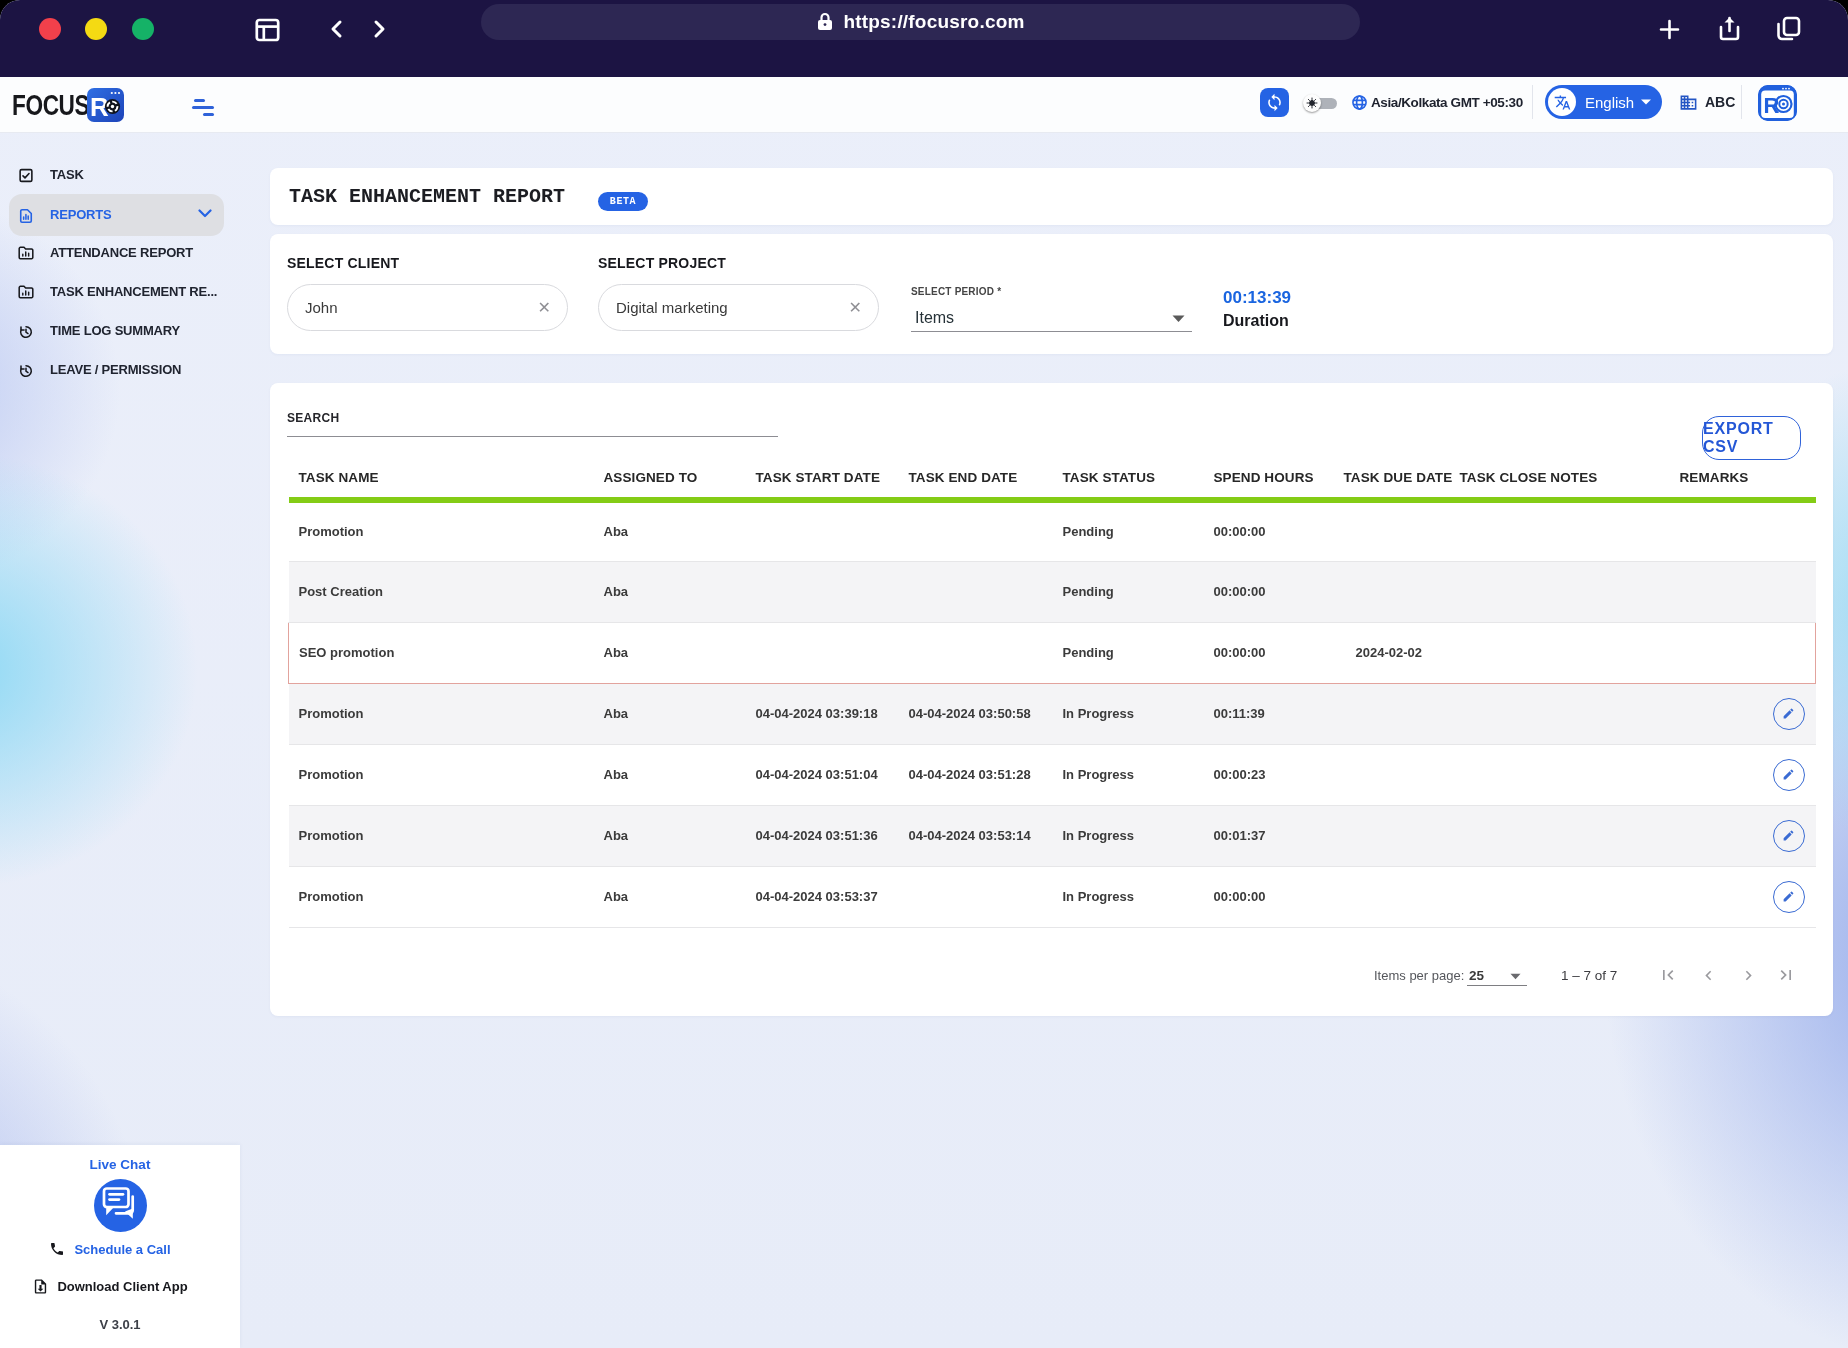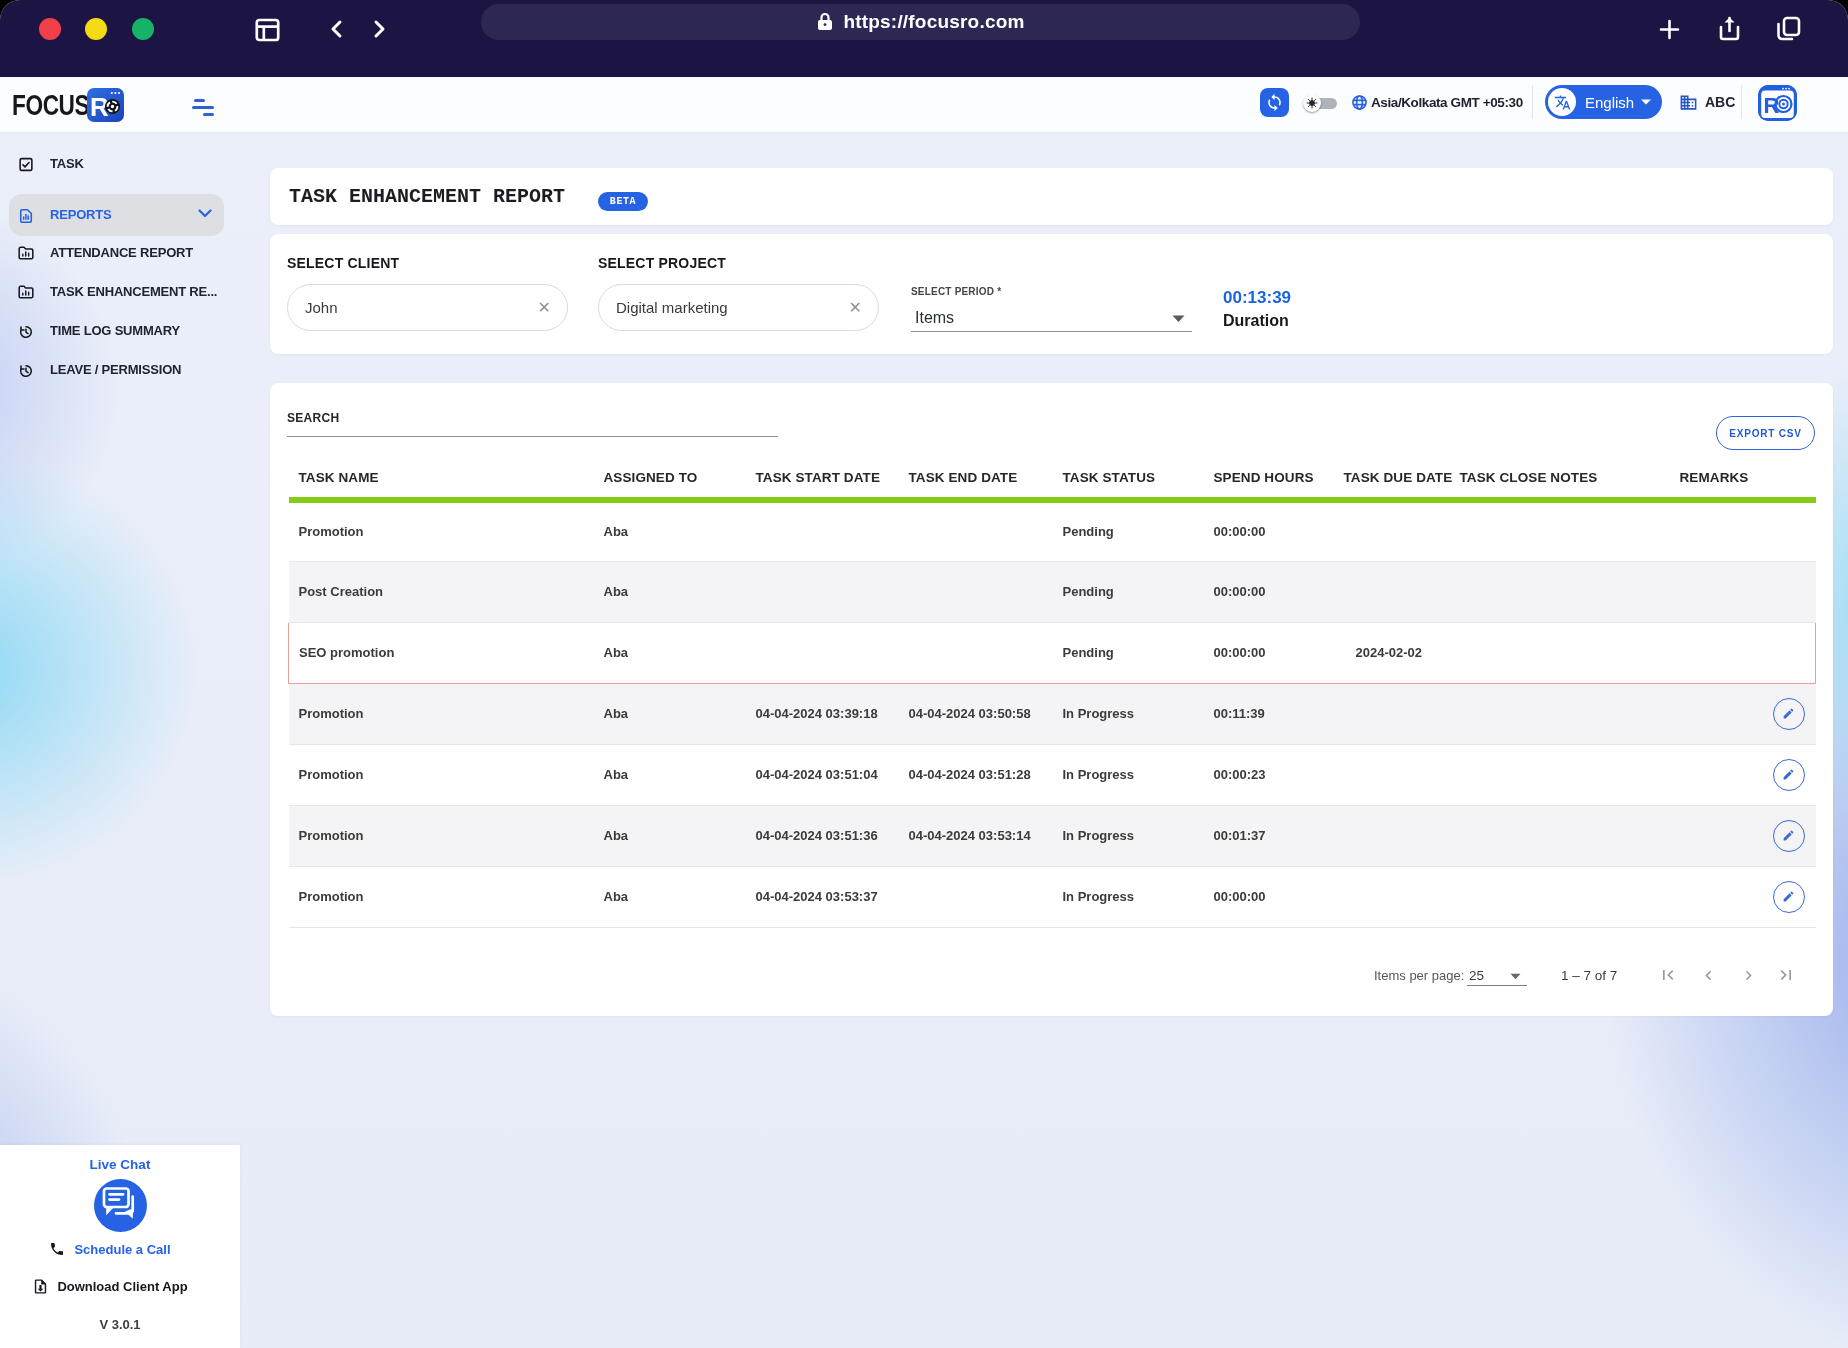--- a/index.html
+++ b/index.html
@@ -65,21 +65,21 @@
 
 .flabel { position:absolute; font-size:14px; font-weight:700; color:#17181d; letter-spacing:.2px; }
 .finput { position:absolute; height:47px; width:281px; border:1px solid #d9dade; border-radius:24px; background:#fff; }
 .finput .val { position:absolute; left:17px; top:14px; font-size:15px; color:#3a3a3a; }
 .finput .x { position:absolute; right:16px; top:13px; font-size:16px; color:#8f8f94; }
 .slabel { position:absolute; font-size:10px; font-weight:700; color:#454545; letter-spacing:.2px; }
 .uline { position:absolute; border-bottom:1px solid #8d8d93; }
 
 
 .search-l { position:absolute; left:17px; top:28px; font-size:12px; font-weight:700; color:#26262b; letter-spacing:.3px; }
-.exportbtn { position:absolute; right:18px; top:33px; width:99px; height:34px; border:1px solid #2f62d9; border-radius:17px; color:#2457d6; font-size:10px; font-weight:700; letter-spacing:.8px; display:flex; align-items:center; justify-content:center; background:#fff; }
+.exportbtn { position:absolute; right:32px; top:33px; width:99px; height:44px; border:1px solid #2f62d9; border-radius:17px; color:#2457d6; font-size:16px; font-weight:700; letter-spacing:.8px; display:flex; align-items:center; justify-content:center; background:#fff; }
 table.tbl { position:absolute; left:18px; top:75px; width:1527px; border-collapse:collapse; table-layout:fixed; }
 .tbl th { white-space:nowrap; height:42px; font-size:13.5px; font-weight:700; color:#272727; text-align:left; letter-spacing:.1px; border-bottom:6px solid #84cc16; padding:0; vertical-align:middle; }
 .tbl td { white-space:nowrap; height:61px; font-size:13px; font-weight:700; color:#3b3b3b; padding:0; vertical-align:middle; border-bottom:1px solid #e6e6e8; }
 .tbl tr.alt td { background:#f4f4f6; }
 .tbl th:first-child, .tbl td:first-child { padding-left:10px; }
 .tbl td:nth-child(7) { padding-left:12px; }
 .editc { width:32px; height:32px; border-radius:50%; border:1.6px solid #3a6bd3; display:flex; align-items:center; justify-content:center; }
 
 .pagin { position:absolute; left:0; top:0; width:100%; height:100%; }
 .tbl tr.redrow td { border-top:1px solid #e2a39d; border-bottom:1px solid #e2a39d; }
@@ -197,21 +197,21 @@
           <circle cx="25" cy="3.6" r="0.9" fill="#fff"></circle>
           <text x="5.5" y="28" font-family="Liberation Sans, sans-serif" font-size="22" font-weight="900" fill="#2160dd">R</text>
           <circle cx="25.5" cy="19" r="8" fill="none" stroke="#2160dd" stroke-width="2.2"></circle>
           <circle cx="25.5" cy="19" r="4.2" fill="none" stroke="#2160dd" stroke-width="2"></circle>
           <circle cx="25.5" cy="19" r="1.5" fill="#2160dd"></circle>
         </svg></div>
   </div>
 
   <div class="menu">
     <div class="pill"></div>
-    <div class="mitem" style="top:11px;">
+    <div class="mitem" style="top:22px;">
       <span class="ic">
           <svg width="17" height="17" viewBox="0 0 24 24">
             <rect x="3.2" y="3.2" width="17.6" height="17.6" rx="2.2" fill="none" stroke="#17181d" stroke-width="2.4"></rect>
             <path d="M7.5 12.5 L10.5 15.5 L16.5 9" fill="none" stroke="#17181d" stroke-width="2.4" stroke-linecap="round" stroke-linejoin="round"></path>
           </svg>
         </span>
         <span class="tx">TASK</span>
     </div>
     <div class="mitem" style="top:62px;">
       <span class="ic">
@@ -456,21 +456,21 @@
                 <svg width="13" height="13" viewBox="0 0 24 24">
                   <path fill="#3a6bd3" d="M3 17.25V21h3.75L17.81 9.94l-3.75-3.75L3 17.25zM20.71 7.04c.39-.39.39-1.02 0-1.41l-2.34-2.34a.9959.9959 0 0 0-1.41 0l-1.83 1.83 3.75 3.75 1.83-1.83z"></path>
                 </svg>
               </span>
             </td>
           </tr>
     </tbody>
       </table>
     <div class="pagin">
       <span style="position:absolute; left:1104px; top:585px; color:#55575c; font-size:13px;">Items per page:</span>
-      <span style="position:absolute; left:1199px; top:585px; color:#3a3a3a; font-size:13.5px;">25</span>
+      <span style="position:absolute; left:1199px; top:585px; color:#3a3a3a; font-size:13.5px;font-weight:bold;">25</span>
       <span style="position:absolute; left:1197px; top:602px; width:60px; border-bottom:1px solid #7e7e82;"></span>
       <svg style="position:absolute; left:1240px; top:590px;" width="11" height="7" viewBox="0 0 12 7">
           <path d="M0.5 0.5 L6 6.5 L11.5 0.5 Z" fill="#6a6a6e"></path>
         </svg>
       <span style="position:absolute; left:1291px; top:585px; color:#3c3c40; font-size:13.5px;">1 – 7 of 7</span>
       <svg style="position:absolute; left:1388px; top:582px;" width="20" height="20" viewBox="0 0 24 24">
           <path fill="#9a9a9e" d="M18.41 16.59 13.82 12l4.59-4.59L17 6l-6 6 6 6zM6 6h2v12H6z"></path>
         </svg>
       <svg style="position:absolute; left:1429px; top:583px;" width="19" height="19" viewBox="0 0 24 24">
           <path fill="#9a9a9e" d="M15.41 7.41 14 6l-6 6 6 6 1.41-1.41L10.83 12z"></path>

